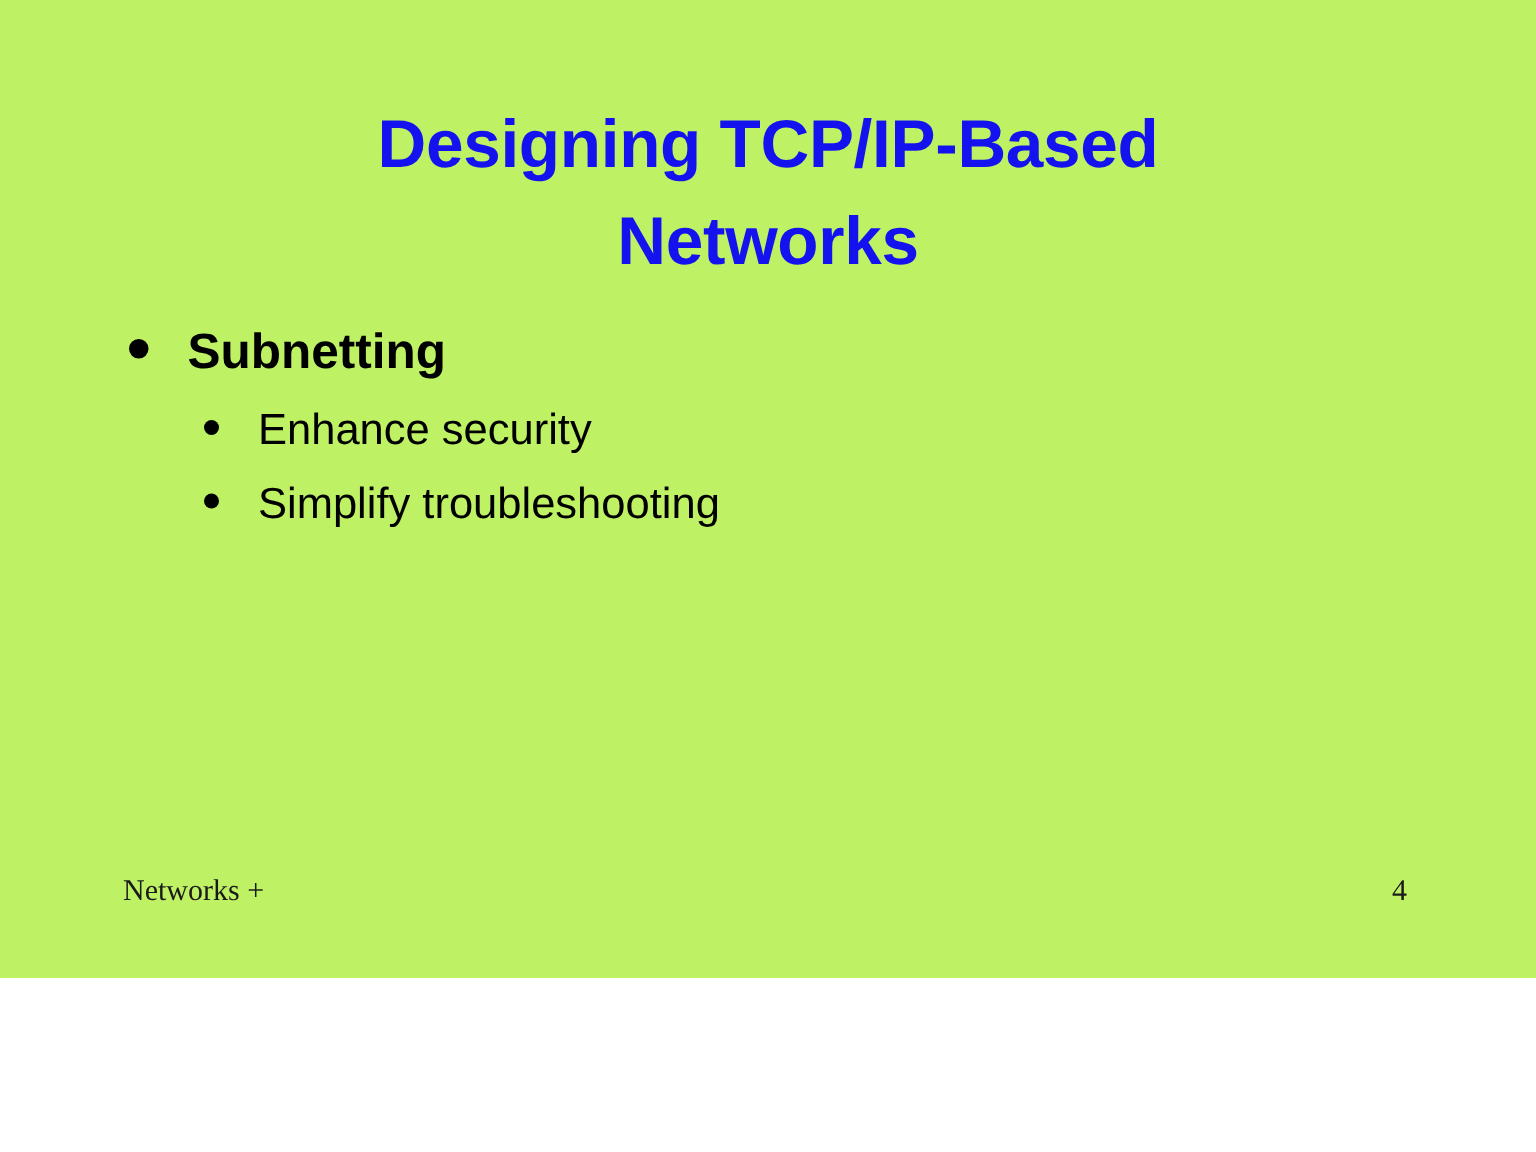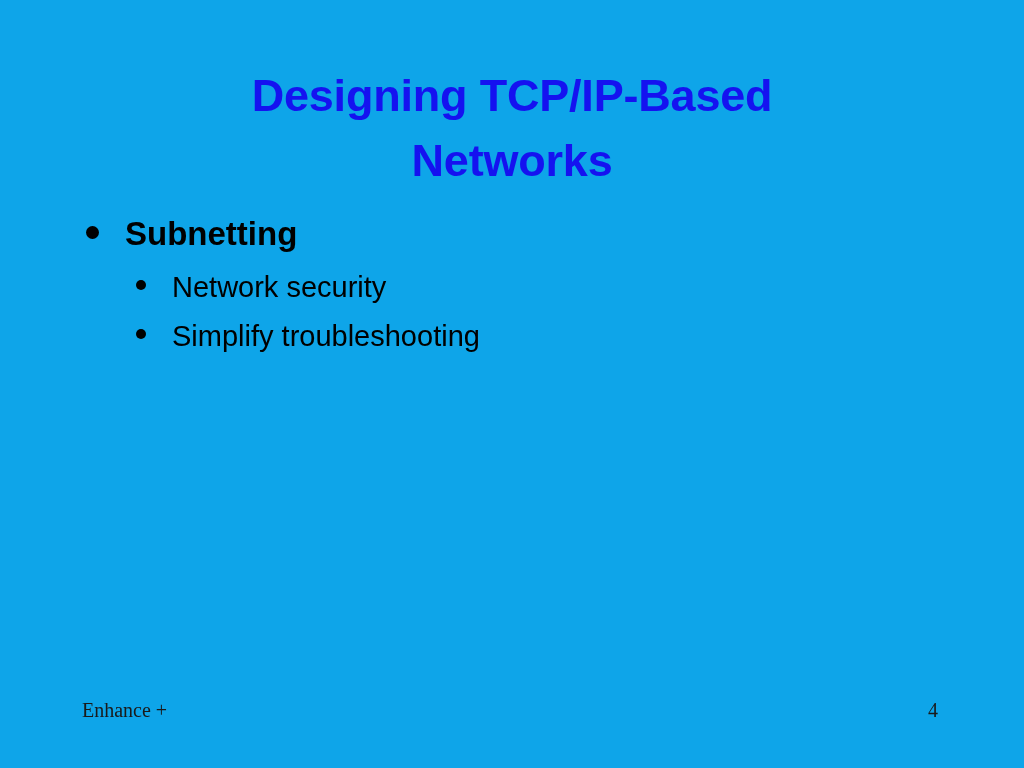--- a/index.html
+++ b/index.html
@@ -4,22 +4,22 @@
 <style>
   html, body {
     margin: 0;
     padding: 0;
     background: #ffffff;
   }
 
   .slide {
     position: relative;
     width: 1024px;
-    height: 768px;
-    background: #0ea5e9;
+    height: 652px;
+    background: #bef264;
     overflow: hidden;
     font-family: "Liberation Sans", sans-serif;
     -webkit-font-smoothing: antialiased;
   }
 
   
   .slide-title {
     position: absolute;
     left: 72px;
     top: 64px;
@@ -161,28 +161,28 @@
     <span class="title-line">Designing TCP/IP-Based</span>
     <span class="title-line">Networks</span>
   </div>
 
   <div class="body-block">
     <ul class="level1">
       <li class="level1-item">
         <span class="bullet-glyph"></span><span class="item-text">Subnetting</span>
         <ul class="level2">
           <li class="level2-item">
-            <span class="bullet-glyph"></span><span class="item-text">Network security</span>
+            <span class="bullet-glyph"></span><span class="item-text">Enhance security</span>
           </li>
           <li class="level2-item">
             <span class="bullet-glyph"></span><span class="item-text">Simplify troubleshooting</span>
           </li>
         </ul>
       </li>
     </ul>
   </div>
 
   <div class="footer">
-    <div class="footer-text">Enhance +</div>
+    <div class="footer-text">Networks +</div>
     <div class="page-number">4</div>
   </div>
 
 </div>
 
 </body></html>

